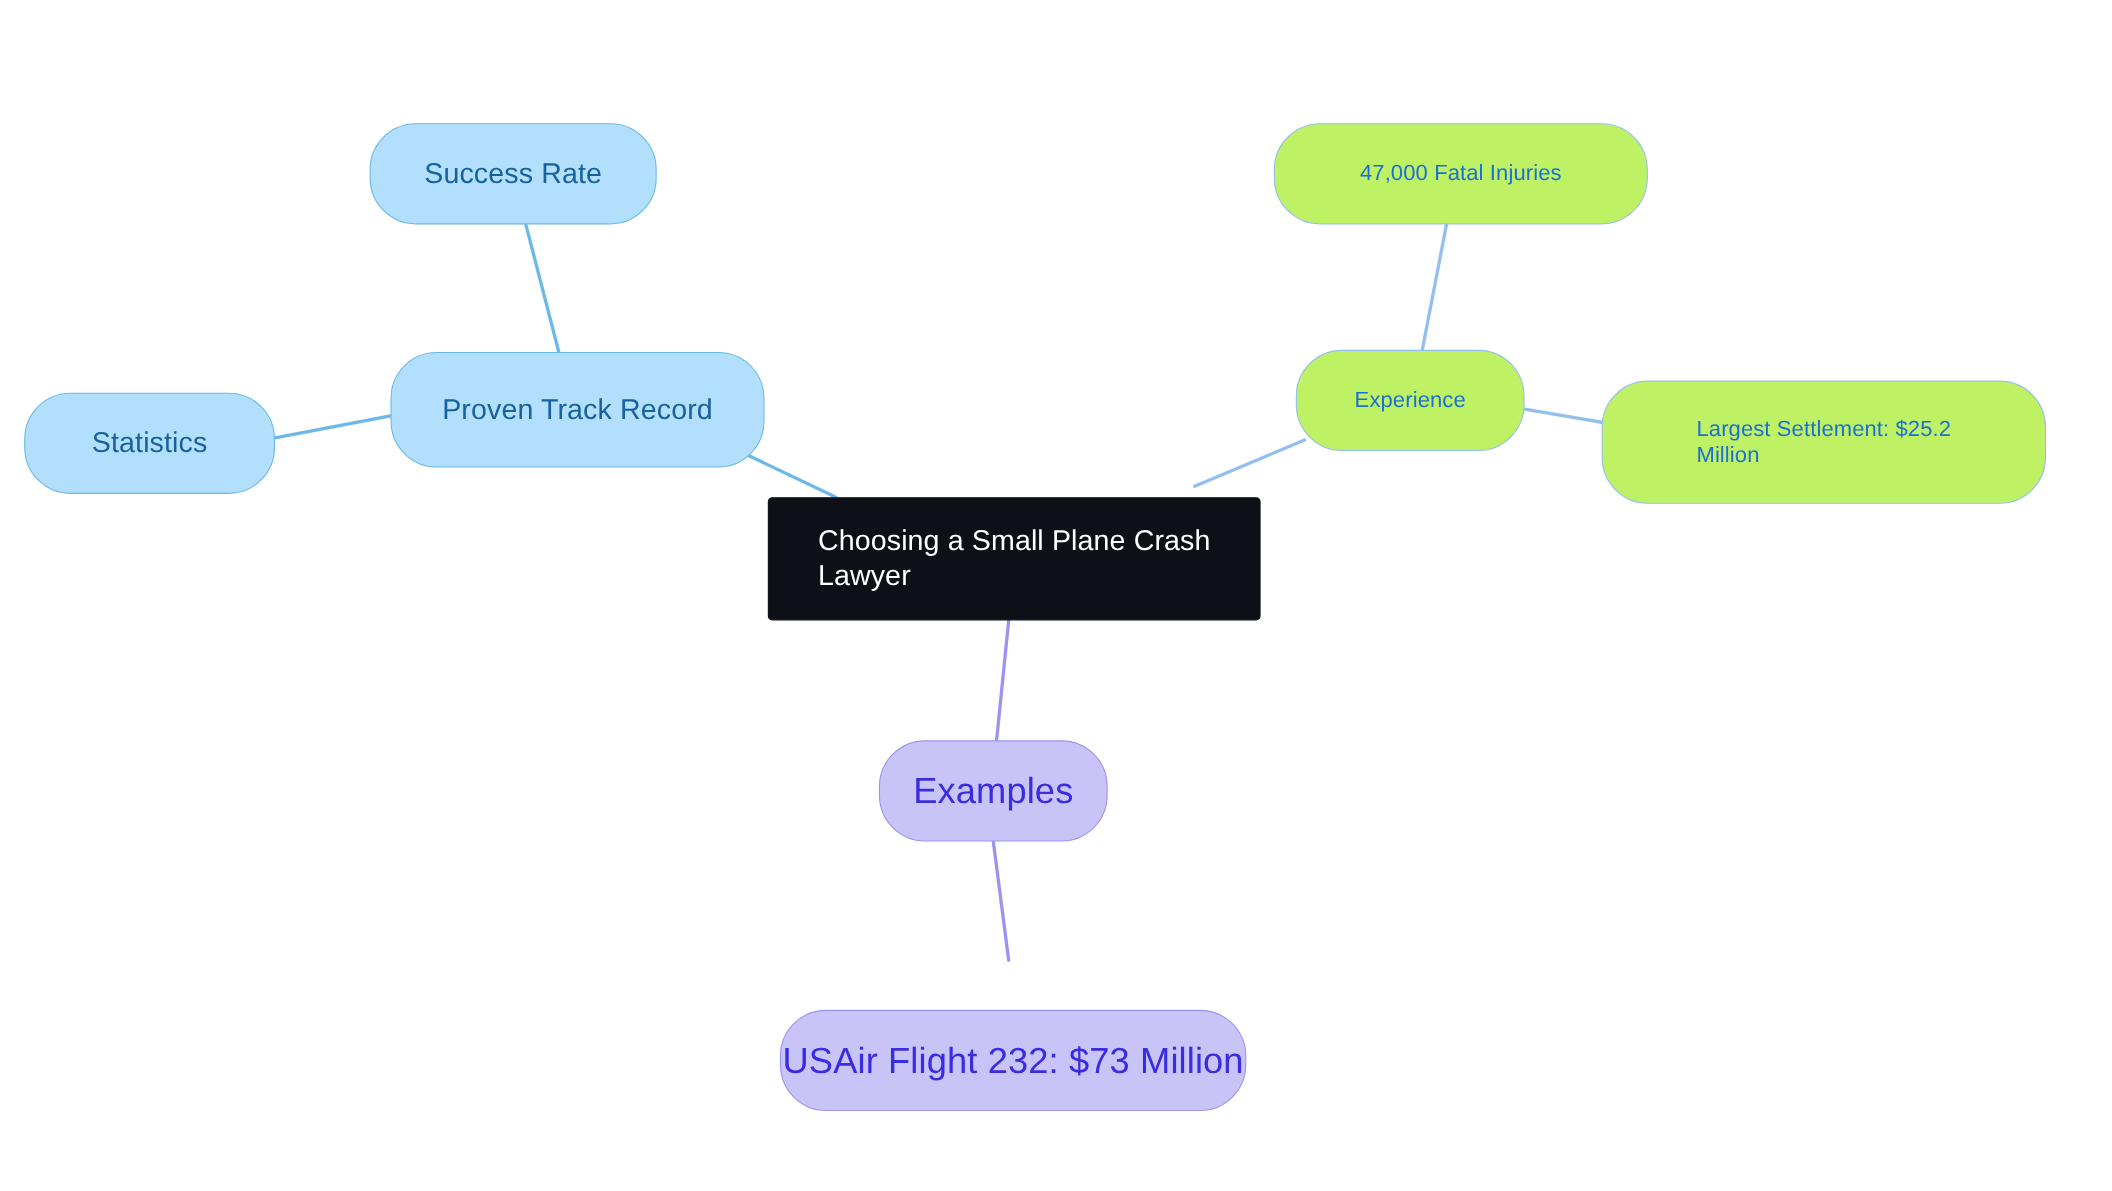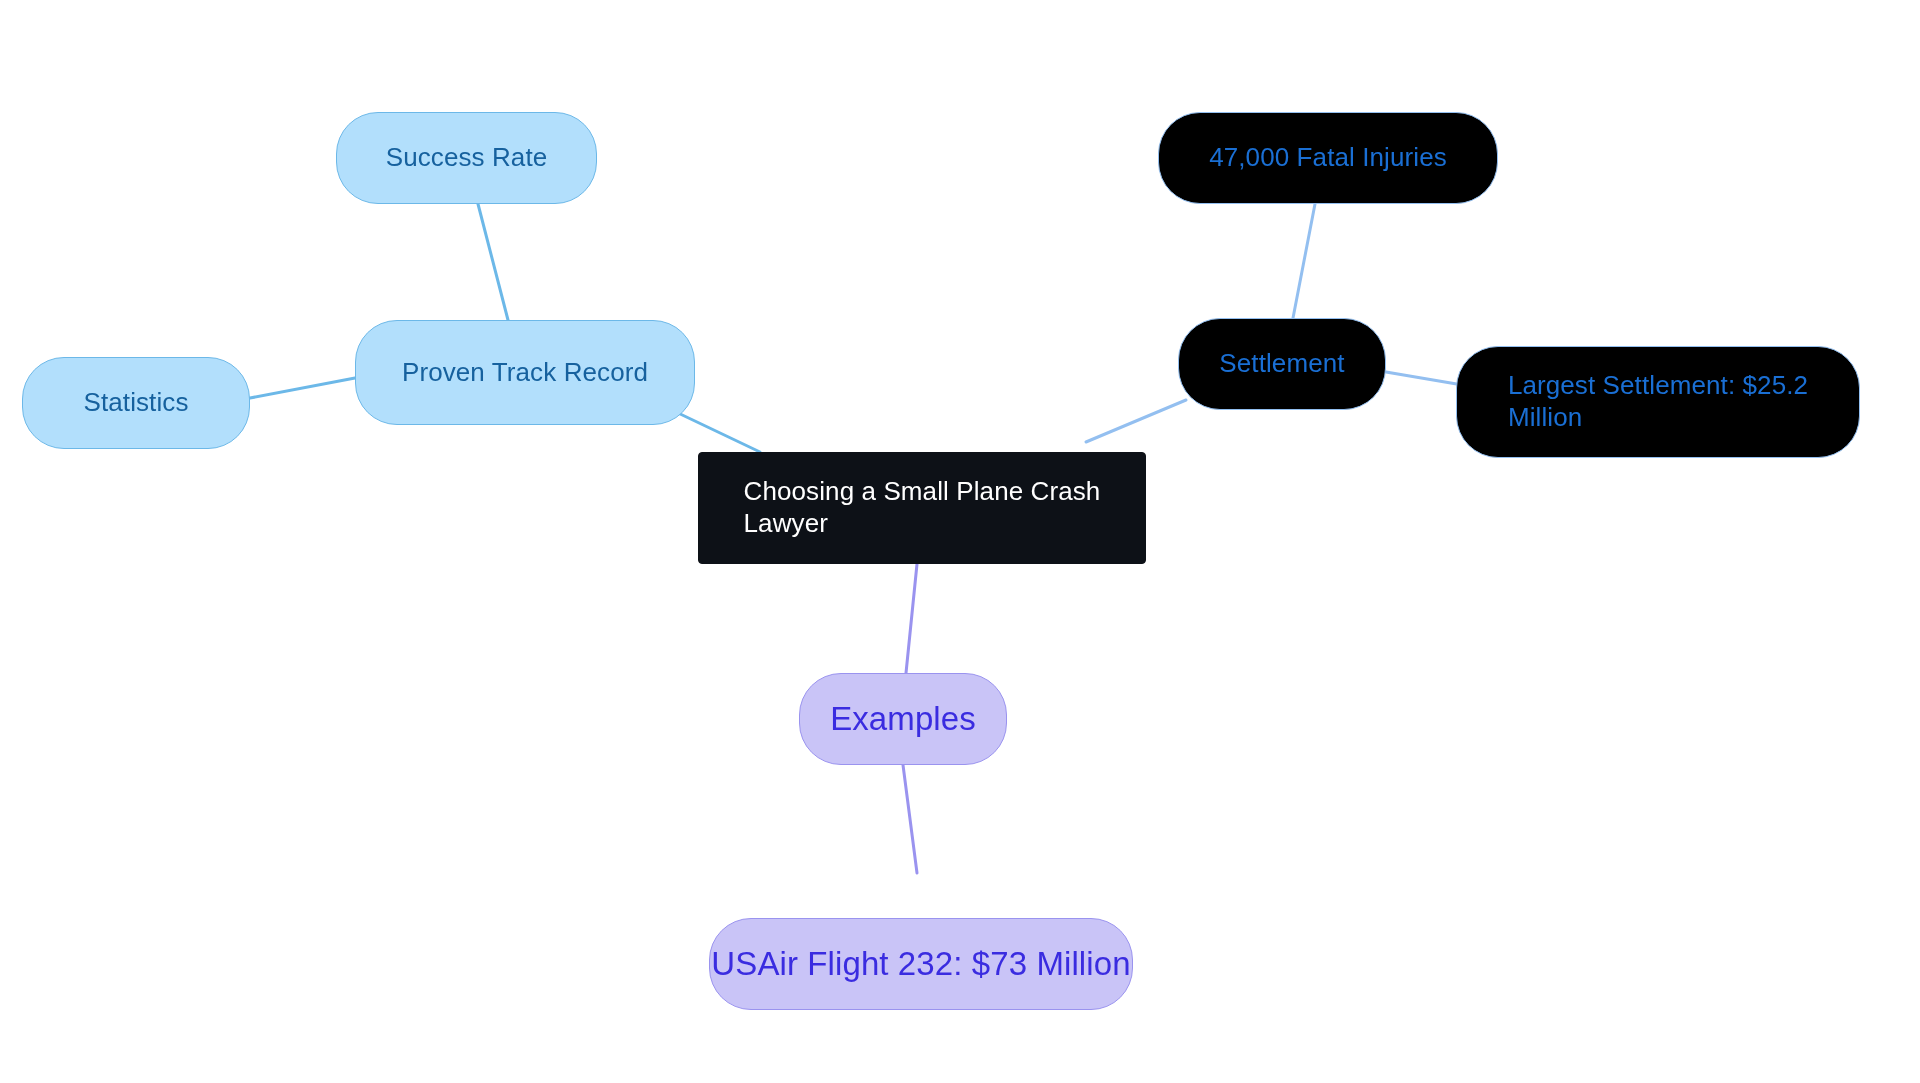--- a/index.html
+++ b/index.html
@@ -49,25 +49,25 @@
     font-size: 26px;
   }
   .node-blue {
     background: #b2dffc;
     border-color: #6cb8e8;
     color: #16619e;
     border-radius: 42px;
     font-size: 26px;
   }
   .node-paleblue {
-    background: #000000;
+    background: #bef264;
     border-color: #93bff0;
     color: #1a6fd4;
     border-radius: 42px;
-    font-size: 26px;
+    font-size: 20px;
   }
   .node-purple {
     background: #c9c4f7;
     border-color: #9a93ef;
     color: #3a2ce0;
     border-radius: 42px;
     font-size: 33px;
   }
 </style>
 </head>
@@ -83,20 +83,20 @@
       <line x1="1386" y1="372" x2="1492" y2="390" stroke="#93bff0" stroke-width="3" stroke-linecap="round"></line>
       <line x1="917" y1="564" x2="906" y2="673" stroke="#9a93ef" stroke-width="3" stroke-linecap="round"></line>
       <line x1="903" y1="765" x2="917" y2="873" stroke="#9a93ef" stroke-width="3" stroke-linecap="round"></line>
     </svg>
   <div id="node-layer">
       <div class="node node-root" style="left: 698px; top: 452px; width: 448px; height: 112px;">Choosing a Small Plane Crash
 Lawyer</div>
       <div class="node node-blue" style="left: 355px; top: 320px; width: 340px; height: 105px;">Proven Track Record</div>
       <div class="node node-blue" style="left: 336px; top: 112px; width: 261px; height: 92px;">Success Rate</div>
       <div class="node node-blue" style="left: 22px; top: 357px; width: 228px; height: 92px;">Statistics</div>
-      <div class="node node-paleblue" style="left: 1178px; top: 318px; width: 208px; height: 92px;">Settlement</div>
+      <div class="node node-paleblue" style="left: 1178px; top: 318px; width: 208px; height: 92px;">Experience</div>
       <div class="node node-paleblue" style="left: 1158px; top: 112px; width: 340px; height: 92px;">47,000 Fatal Injuries</div>
       <div class="node node-paleblue" style="left: 1456px; top: 346px; width: 404px; height: 112px;">Largest Settlement: $25.2
 Million</div>
       <div class="node node-purple" style="left: 799px; top: 673px; width: 208px; height: 92px;">Examples</div>
       <div class="node node-purple" style="left: 709px; top: 918px; width: 424px; height: 92px;">USAir Flight 232: $73 Million</div>
     </div>
 </div>
 
 </body></html>

